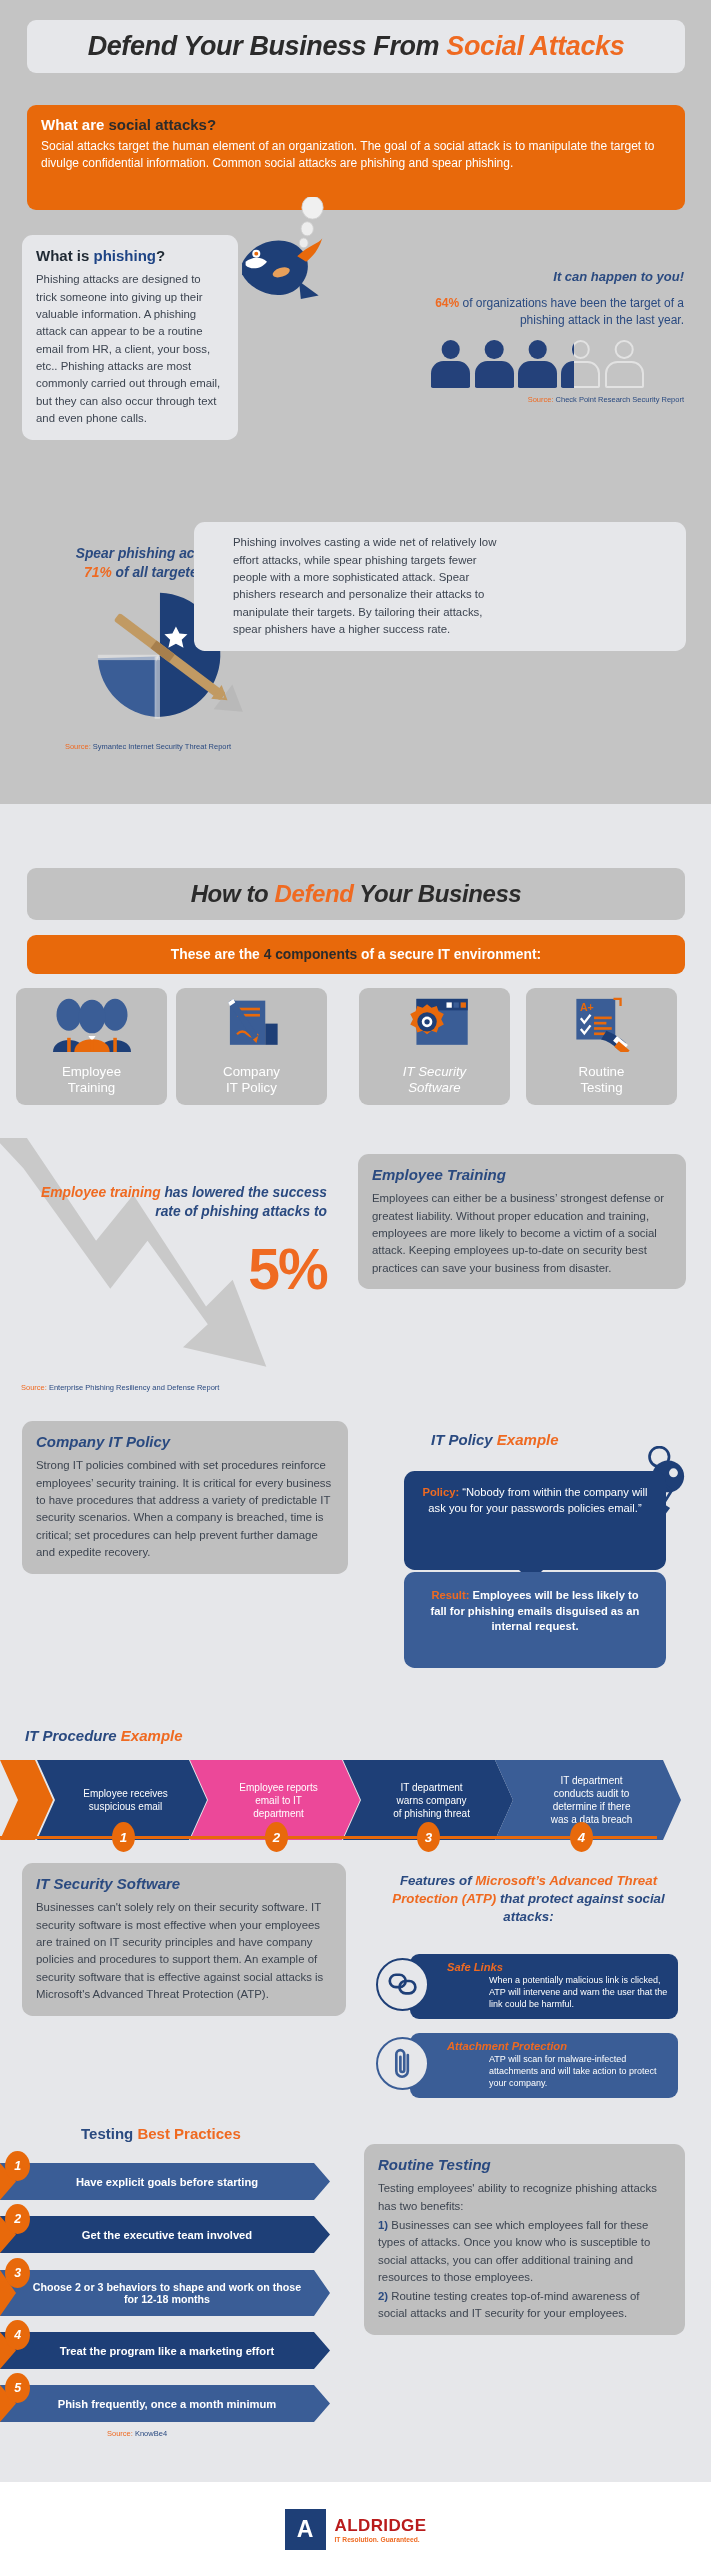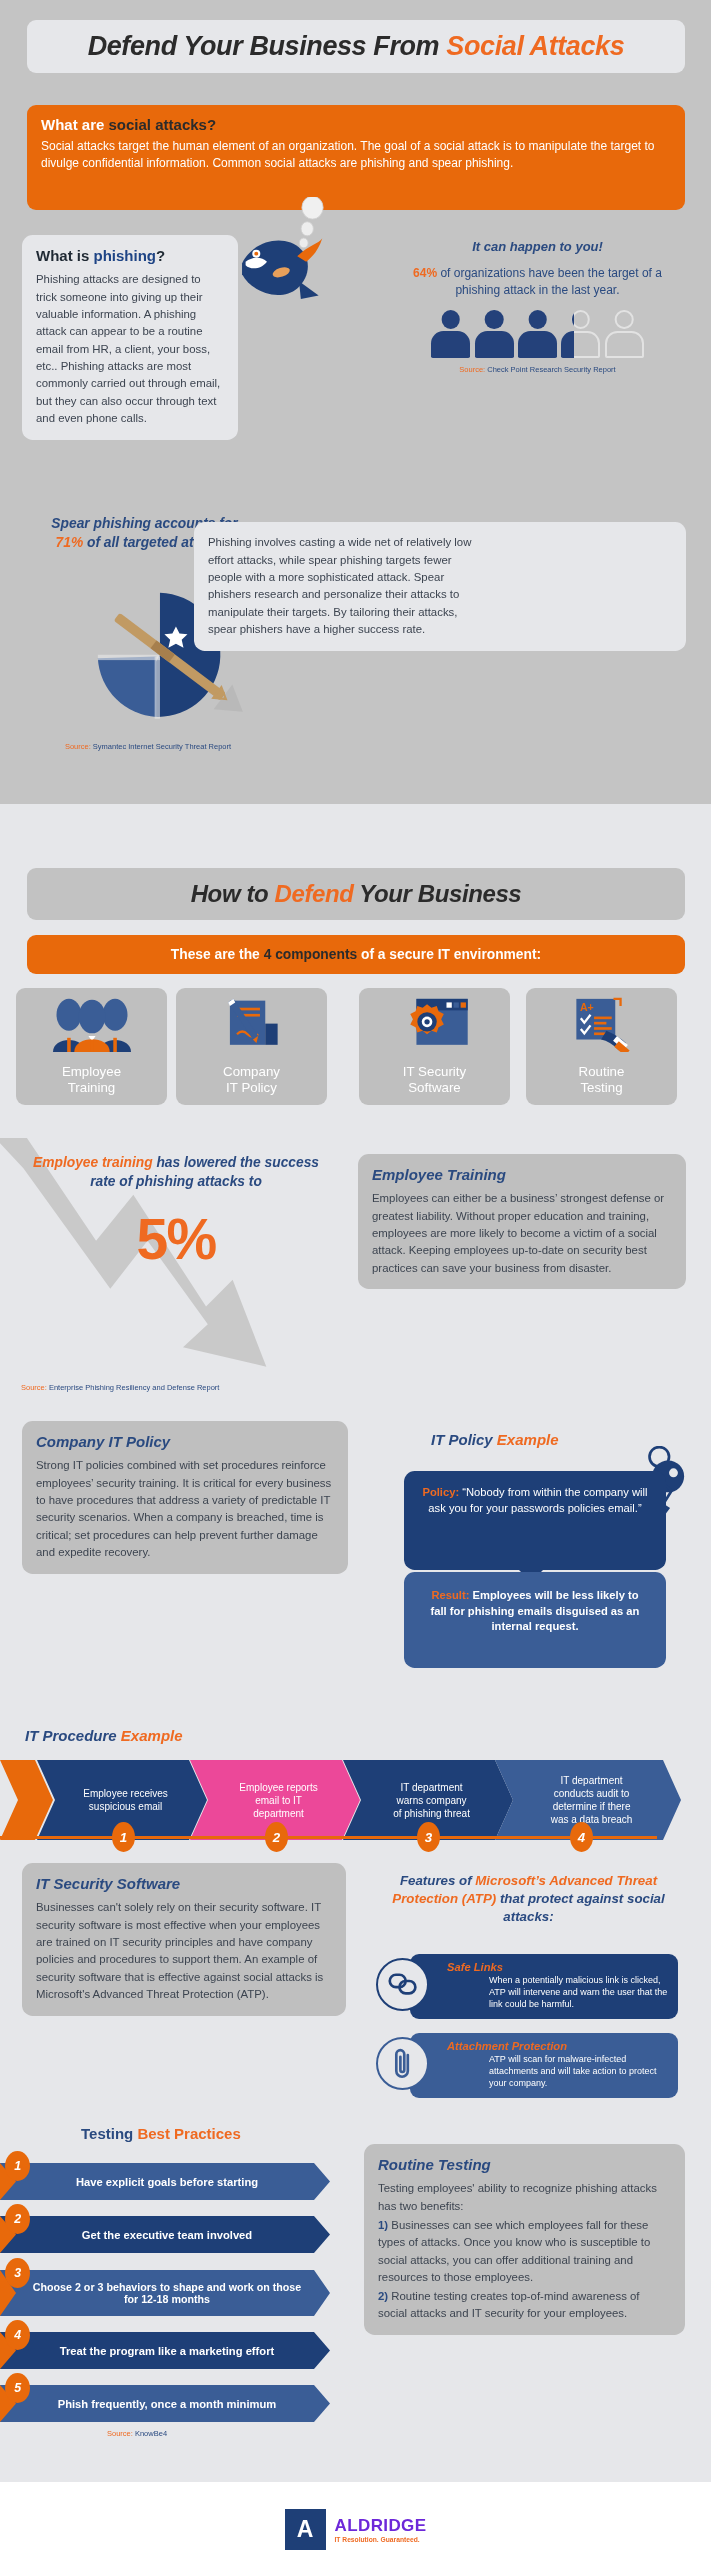--- a/index.html
+++ b/index.html
@@ -88,21 +88,21 @@
   .card-h.ital { font-style: italic; color: #2a4a80; }
   .card-p { font-size: 11.4px; line-height: 1.52; color: #3c4450; }
 
   #phishing-card { left: 22px; top: 235px; width: 216px; min-height: 178px; }
   #emp-training-card { left: 358px; top: 1154px; width: 328px; }
   #company-policy-card { left: 22px; top: 1421px; width: 326px; }
   #it-sec-card { left: 22px; top: 1863px; width: 324px; }
   #routine-testing-card { left: 364px; top: 2144px; width: 321px; }
 
   
-  .stat-block { position: absolute; text-align: center; }
+  .stat-block { position: absolute; text-align: right; margin-top: 30px; }
   .stat-head {
     font-style: italic; font-weight: bold;
     color: #2a4a80; font-size: 13px; line-height: 1.35;
   }
   .stat-head .org { color: #ef6a21; }
   .stat-body {
     font-size: 12px; color: #2a4a80; line-height: 1.45; margin-top: 9px;
   }
   .stat-body .org { color: #ef6a21; font-weight: bold; }
   .src { font-size: 7.5px; color: #2a4a80; margin-top: 7px; }
@@ -284,21 +284,21 @@
   #footer {
     position:absolute; left:0; top: 2482px; width: 711px; height: 94px;
     display:flex; align-items:center; justify-content:center; gap: 9px;
   }
   #footer .lmark {
     width: 41px; height: 41px; background:#1e3f77;
     display:flex; align-items:center; justify-content:center;
     color:#fff; font-size: 23px; font-weight:bold;
   }
   #footer .ltext .lname {
-    font-size: 17px; font-weight:bold; color:#6d28d9; letter-spacing: 0.4px;
+    font-size: 17px; font-weight:bold; color:#b91c1c; letter-spacing: 0.4px;
   }
   #footer .ltext .ltag { font-size: 6.7px; color:#ef6a21; font-weight:bold; }
 
   
   .art { position:absolute; pointer-events:none; }
 </style>
 </head>
 <body>
 
 <div id="page">
@@ -398,21 +398,21 @@
       <path d="M160 78 L172 85.5 L160 93 Z" fill="none" stroke="#c19a63" stroke-width="2.5"></path>
     </g>
     <path d="M100 50 l4 8 9 1 -6.5 6 2 9 -8.5 -4.5 -8.5 4.5 2 -9 -6.5 -6 9 -1 z" fill="#ffffff"></path>
   </svg>
 
   <div class="src" style="position:absolute; left:46px; top:735px; width:204px; text-align:center;">
     <span class="lbl">Source:</span><span> Symantec Internet Security Threat Report</span>
   </div>
 
   <div class="card-light" style="left:194px; top:522px; width:492px;">
-    <div class="card-p" style="width:266px;">Phishing involves casting a wide net of relatively low effort attacks, while spear phishing targets fewer people with a more sophisticated attack. Spear phishers research and personalize their attacks to manipulate their targets. By tailoring their attacks, spear phishers have a higher success rate.</div>
+    <div class="card-p" style="width:266px;margin-left:25px;">Phishing involves casting a wide net of relatively low effort attacks, while spear phishing targets fewer people with a more sophisticated attack. Spear phishers research and personalize their attacks to manipulate their targets. By tailoring their attacks, spear phishers have a higher success rate.</div>
   </div>
 
   <div class="title-bar" id="defend-title">
     <div class="tl">
       <span>How to </span><span class="accent">Defend</span><span> Your Business</span>
     </div>
   </div>
 
   <div class="orange-banner" id="components-banner">
     <div class="cb-text">
@@ -459,21 +459,21 @@
       <rect x="56" y="6" width="6" height="6" fill="#ffffff"></rect>
       <rect x="64" y="6" width="6" height="6" fill="#3a5d96"></rect>
       <rect x="72" y="6" width="6" height="6" fill="#e8690b"></rect>
       <g transform="translate(34,28)">
         <path d="M0 -20 l5 4 6 -2 2 6 6 3 -3 6 3 6 -6 3 -2 6 -6 -2 -5 4 -5 -4 -6 2 -2 -6 -6 -3 3 -6 -3 -6 6 -3 2 -6 6 2 z" fill="#e8690b"></path>
         <circle cx="0" cy="0" r="11" fill="#1e3f77"></circle>
         <circle cx="0" cy="0" r="6" fill="#ffffff"></circle>
         <circle cx="0" cy="0" r="3" fill="#1e3f77"></circle>
       </g>
     </svg>
-    <div class="tlabel" style="white-space:pre-line;">IT Security
+    <div class="tlabel" style="white-space:pre-line;font-style:italic;">IT Security
 Software</div>
   </div>
 
   <div class="tile" id="tile-3">
     <svg class="ticon" width="76" height="55" viewBox="0 0 86 62">
       <rect x="14" y="2" width="44" height="46" fill="#3a5d96"></rect>
       <text x="18" y="16" font-size="12" font-family="sans-serif" fill="#e8690b" font-weight="bold">A+</text>
       <path d="M56 2 h8 v8" stroke="#e8690b" stroke-width="2.6" fill="none"></path>
       <path d="M19 24 l4 5 7 -9" stroke="#ffffff" stroke-width="2.6" fill="none"></path>
       <rect x="34" y="22" width="20" height="3" fill="#e8690b"></rect>

